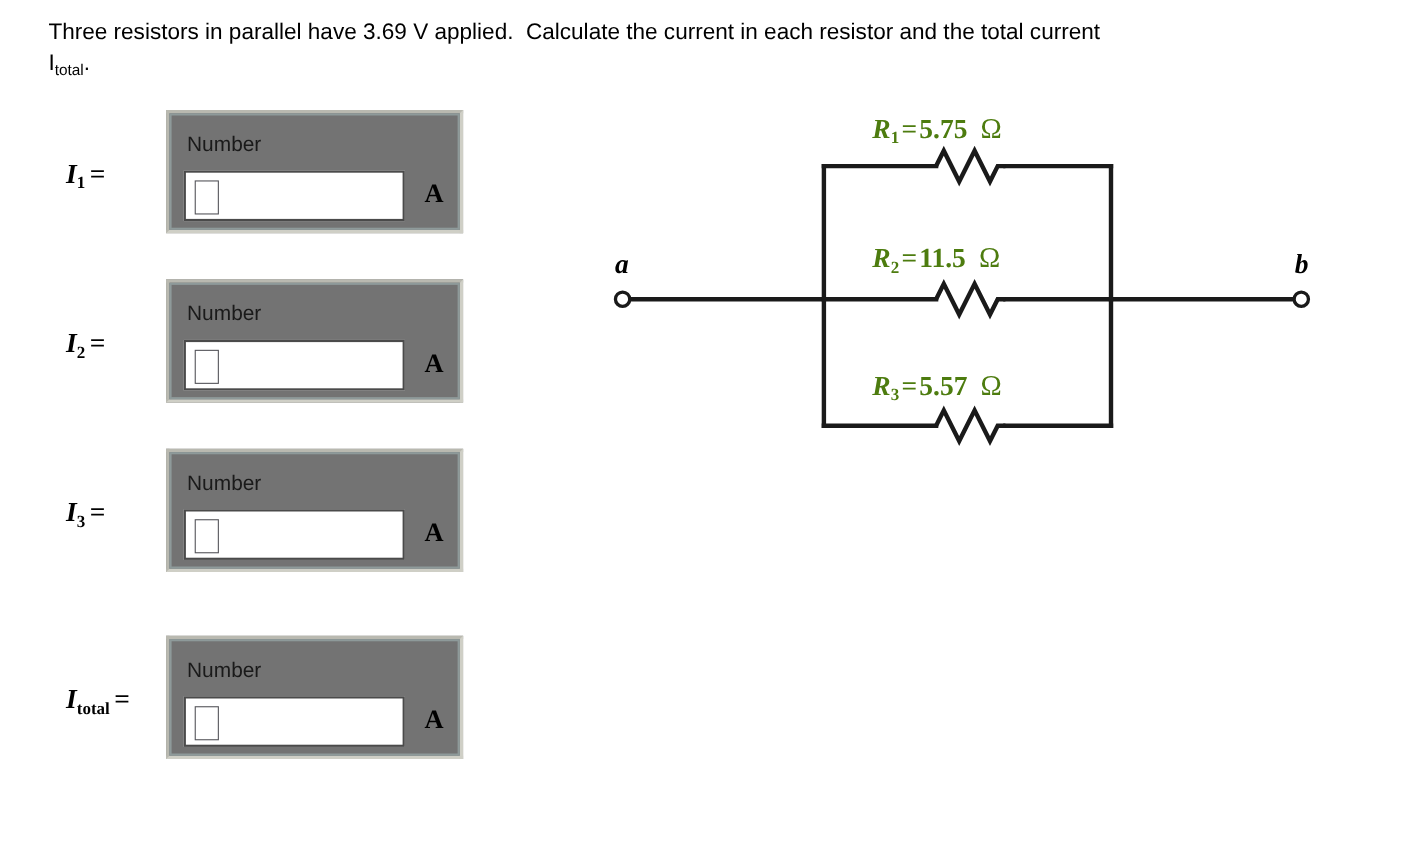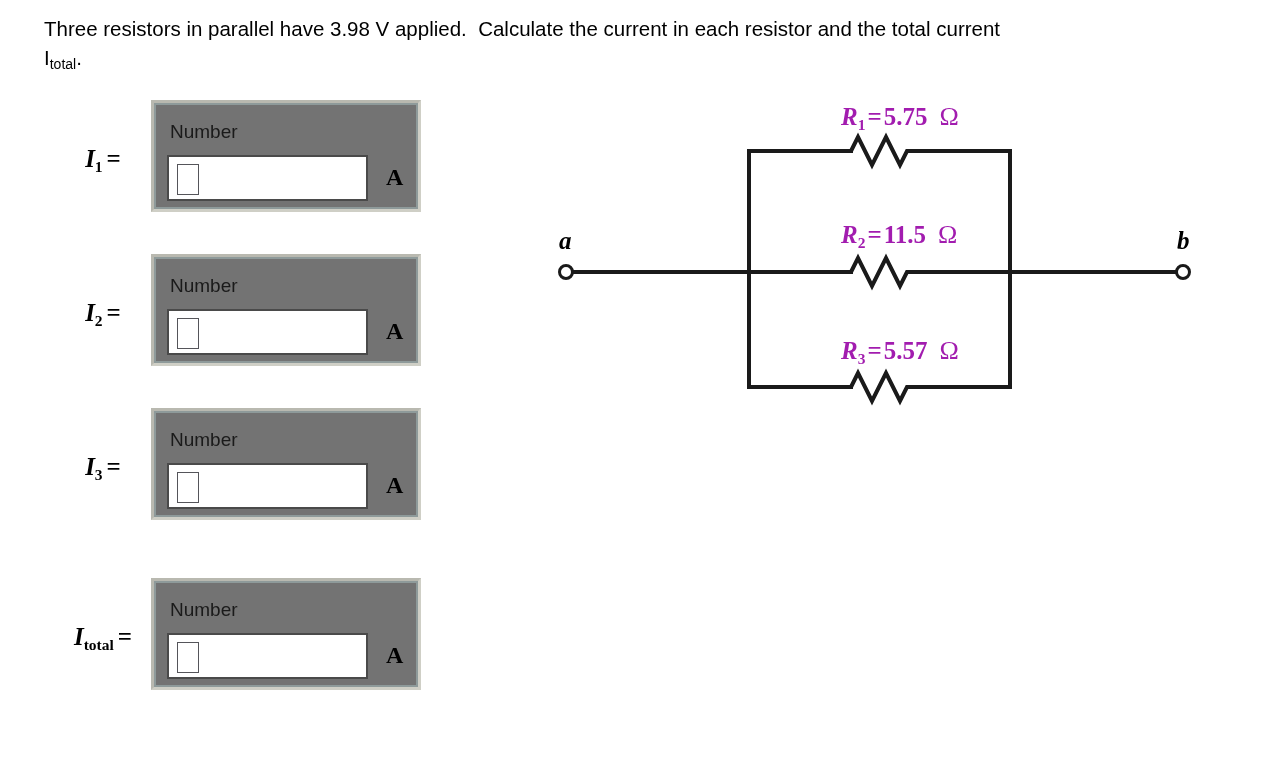--- a/index.html
+++ b/index.html
@@ -39,21 +39,21 @@
     position: absolute;
     left: 60px;
     width: 380px;
     height: 120px;
   }
   .answer-row .eq-label {
     position: absolute;
     left: 0px;
     top: 46px;
     width: 86px;
-    text-align: center;
+    text-align: left;
     font-family: "Liberation Serif", serif;
     font-weight: bold;
     font-style: italic;
     font-size: 25px;
     white-space: nowrap;
     line-height: 1;
   }
   .answer-row .eq-label .sub {
     font-size: 15.5px;
     font-style: normal;
@@ -134,22 +134,21 @@
   #circuit svg {
     display: block;
   }
   .res-label {
     position: absolute;
     font-family: "Liberation Serif", serif;
     font-weight: bold;
     font-size: 25px;
     white-space: nowrap;
     line-height: 1;
-    color: #a21caf;
-    margin-left: 48px;
+    color: #4d7c0f;
   }
   .res-label .rv {
     font-style: italic;
   }
   .res-label .sub {
     font-size: 15.5px;
     font-style: normal;
     vertical-align: -5px;
   }
   .res-label .op {
@@ -168,21 +167,21 @@
     font-weight: bold;
     font-style: italic;
     font-size: 25px;
     line-height: 1;
     color: #000;
   }
 </style>
 </head>
 <body>
 
-<div id="prompt"><span>Three resistors in parallel have 3.98 V applied.  Calculate the current in each resistor and the total current</span><br><span>I</span><span class="sub">total</span><span>.</span></div>
+<div id="prompt"><span>Three resistors in parallel have 3.69 V applied.  Calculate the current in each resistor and the total current</span><br><span>I</span><span class="sub">total</span><span>.</span></div>
 
 <div class="answer-row" style="top:100px;">
   <div class="eq-label"><span>I</span><span class="sub">1</span><span class="eqs">=</span></div>
   <div class="num-panel">
     <div class="panel-label">Number</div>
     <div class="input-field">
       <div class="caret-box"></div>
       <span></span>
     </div>
     <div class="unit">A</div>

